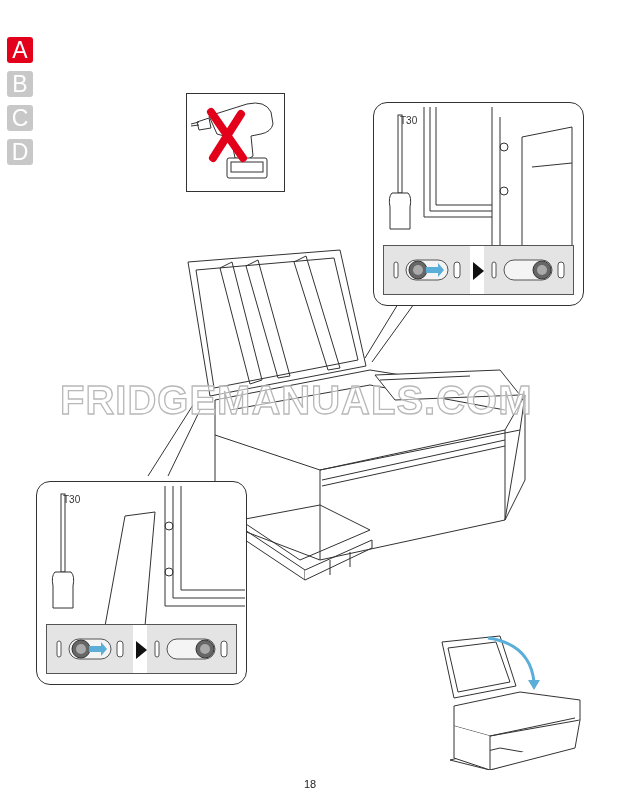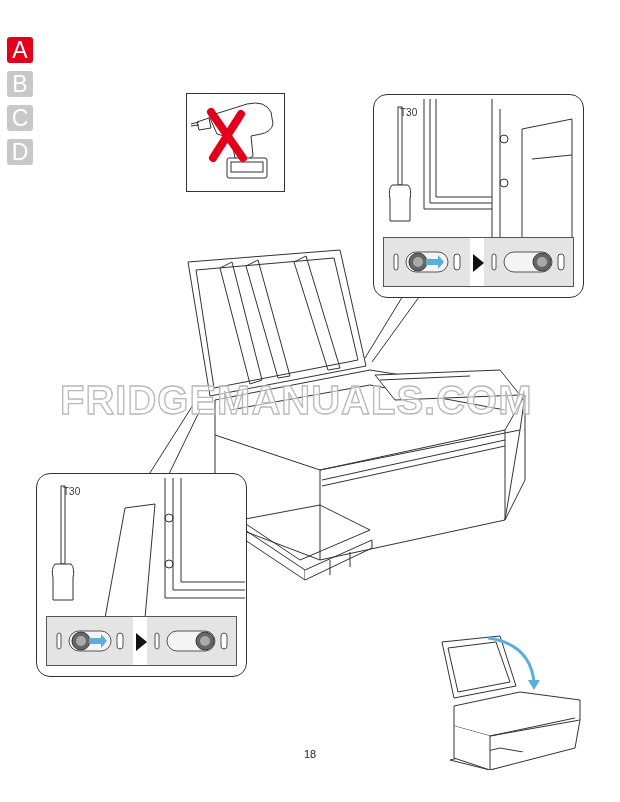--- a/index.html
+++ b/index.html
@@ -1,29 +1,29 @@
 <!DOCTYPE html>
 <html><head>
 <meta charset="utf-8">
 <style>
   html, body { margin: 0; padding: 0; background: #ffffff; }
   body { width: 620px; height: 802px; position: relative; overflow: hidden; font-family: "Liberation Sans", sans-serif; }
   .step-tabs { position: absolute; left: 7px; top: 37px; width: 27px; }
   .step-tab { width: 26px; height: 26px; border-radius: 3px; background: #c8c8c8; color: #fff; font-size: 23px; line-height: 26px; text-align: center; margin-bottom: 8px; font-family: "Liberation Sans", sans-serif; }
   .step-tab.active { background: #e2001a; }
   .drill-panel { position: absolute; left: 186px; top: 93px; width: 99px; height: 99px; border: 1.5px solid #333; box-sizing: border-box; background: #fff; }
-  .detail-panel { position: absolute; border: 1.5px solid #333; border-radius: 14px; background: #fff; box-sizing: border-box; overflow: hidden; }
+  .detail-panel { position: absolute; border: 1.5px solid #333; border-radius: 14px; background: #fff; box-sizing: border-box; overflow: hidden; margin-top: 8px; }
   .detail-top { left: 373px; top: 94px; width: 211px; height: 204px; }
   .detail-bottom { left: 36px; top: 473px; width: 211px; height: 204px; }
   .tool-label { position: absolute; font-size: 10px; color: #333; }
   .inset-strip { position: absolute; left: 9px; bottom: 10px; width: 191px; height: 50px; background: #e4e4e4; border: 1px solid #555; box-sizing: border-box; }
   .inset-gap { position: absolute; top: 0; bottom: 0; left: 86px; width: 14px; background: #fff; }
   .inset-arrow { position: absolute; top: 16px; left: 89px; width: 0; height: 0; border-top: 9px solid transparent; border-bottom: 9px solid transparent; border-left: 11px solid #111; }
   .watermark { position: absolute; left: 60px; top: 378px; width: 510px; font-size: 40px; font-weight: bold; letter-spacing: 1px; color: rgba(255,255,255,0.55); -webkit-text-stroke: 1.3px #b8b8b8; font-family: "Liberation Sans", sans-serif; pointer-events: none; }
-  .page-number { position: absolute; left: 0; width: 620px; top: 748px; text-align: center; font-size: 11px; color: #222; }
+  .page-number { position: absolute; left: 0; width: 620px; top: 778px; text-align: center; font-size: 11px; color: #222; }
   svg { position: absolute; }
 </style>
 </head>
 <body>
 
 <div class="step-tabs">
   <div class="step-tab active">A</div>
   <div class="step-tab">B</div>
   <div class="step-tab">C</div>
   <div class="step-tab">D</div>

